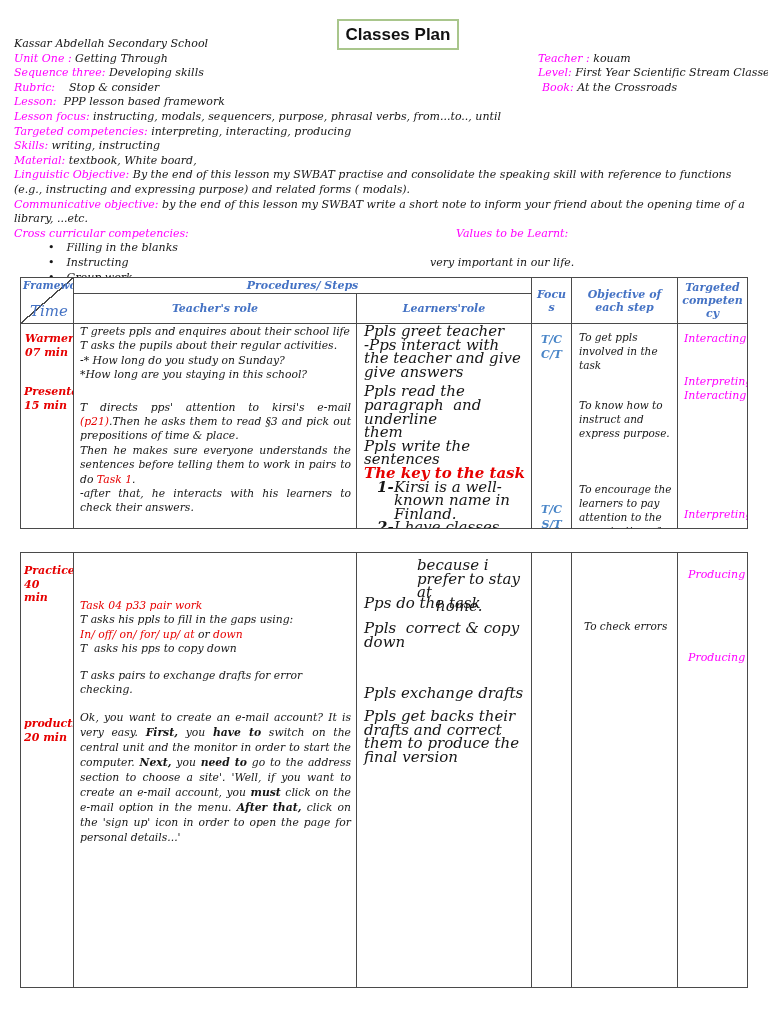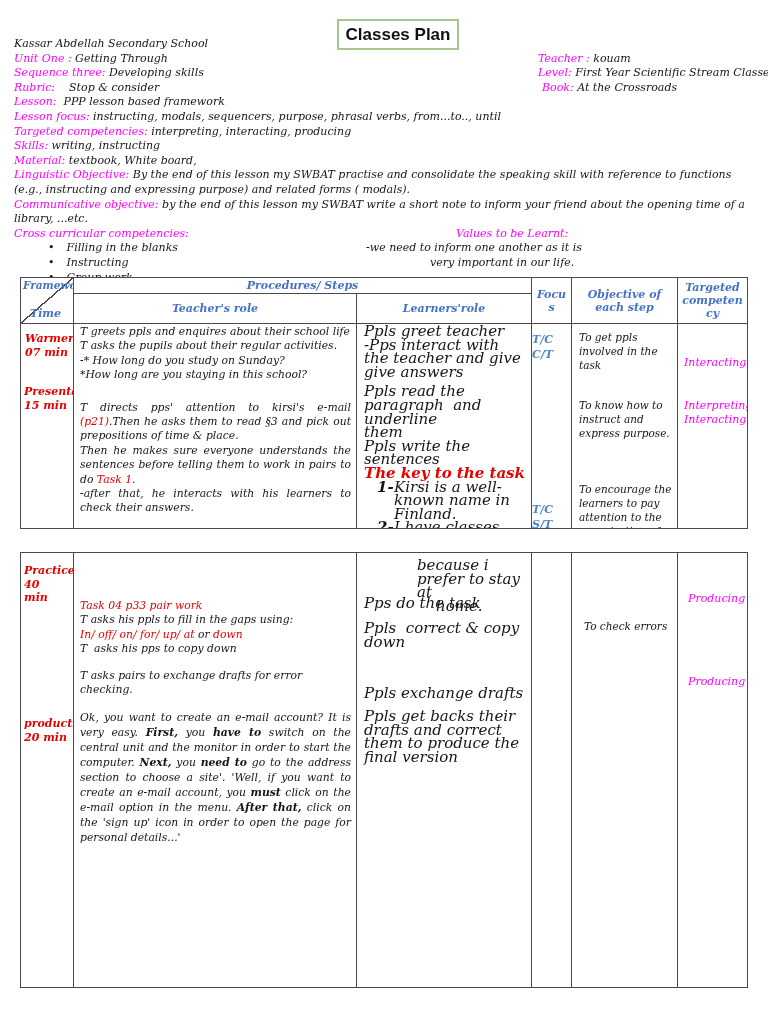--- a/index.html
+++ b/index.html
@@ -40,28 +40,28 @@
   .bt1 { border-top:1px solid #4a4a4a; }
   .hd { color:#4472c4; font-weight:bold; display:flex; align-items:center; justify-content:center; text-align:center; line-height:13px; }
   .hd .wrapnarrow { max-width:34px; word-break:break-all; }
   .hd .wraptarget { max-width:62px; word-break:break-all; }
   .fw-cell {
     background:linear-gradient(to bottom right,
       transparent calc(50% - 0.7px), #4a4a4a calc(50% - 0.7px),
       #4a4a4a calc(50% + 0.7px), transparent calc(50% + 0.7px));
   }
   .fw-top { position:absolute; top:1px; left:2px; color:#4472c4; font-weight:bold; font-size:10.5px; }
-  .fw-bottom { position:absolute; bottom:3px; left:9px; color:#4472c4; font-weight:bold; font-size:11px; }
+  .fw-bottom { position:absolute; bottom:3px; left:9px; color:#4472c4; font-weight:normal; font-size:15px; }
   .abs { position:absolute; }
   .pre { white-space:pre-wrap; }
   .red { color:#e60000; }
   .b { font-weight:bold; }
   .stage { color:#e60000; font-weight:bold; line-height:13.5px; white-space:pre-wrap; }
-  .bluefocus { color:#4a86c8; font-weight:bold; width:100%; line-height:15px; white-space:pre-wrap; }
-  .mg { color:#ff00ff; line-height:13.5px; white-space:pre-wrap;margin-top:24px; }
+  .bluefocus { color:#4a86c8; font-weight:bold; text-align:center; width:100%; line-height:15px; white-space:pre-wrap; }
+  .mg { color:#ff00ff; line-height:13.5px; white-space:pre-wrap; }
   .just { text-align:justify; }
   .tcell-text { font-size:10.8px; line-height:14.4px; }
   .lcell-text { font-size:15px; line-height:13.6px; }
   .ocell-text { font-size:10.5px; line-height:14px; }
   .numlist { margin-left:13px; }
   .numitem { display:flex; }
   .numitem .num { width:17px; flex:0 0 17px; font-weight:bold; }
   .gap6 { height:6px; } .gap18 { height:18px; } .gap13 { height:13px; } .gap12 { height:12px; }
 </style>
 </head>
@@ -109,21 +109,20 @@
     </div>
     <div class="line">
       <span class="m">Communicative objective:</span><span> by the end of this lesson my SWBAT write a short note to inform your friend about the opening time of a library, ...etc.</span>
     </div>
     <div class="line">
       <span class="m">Cross curricular competencies:</span>
       <span class="m right2" style="left:442px">Values to be Learnt:</span>
     </div>
     <div class="line bullet-line">
       <span class="bl">Filling in the blanks</span>
-      <span class="right2" style="left:352px">-we need to inform one another  as it is</span>
     </div>
     <div class="line bullet-line">
       <span class="bl">Instructing</span>
       <span class="right2" style="left:416px">very important in our life.</span>
     </div>
     <div class="line bullet-line">
       <span class="bl">Group work</span>
     </div>
   </div>
 

